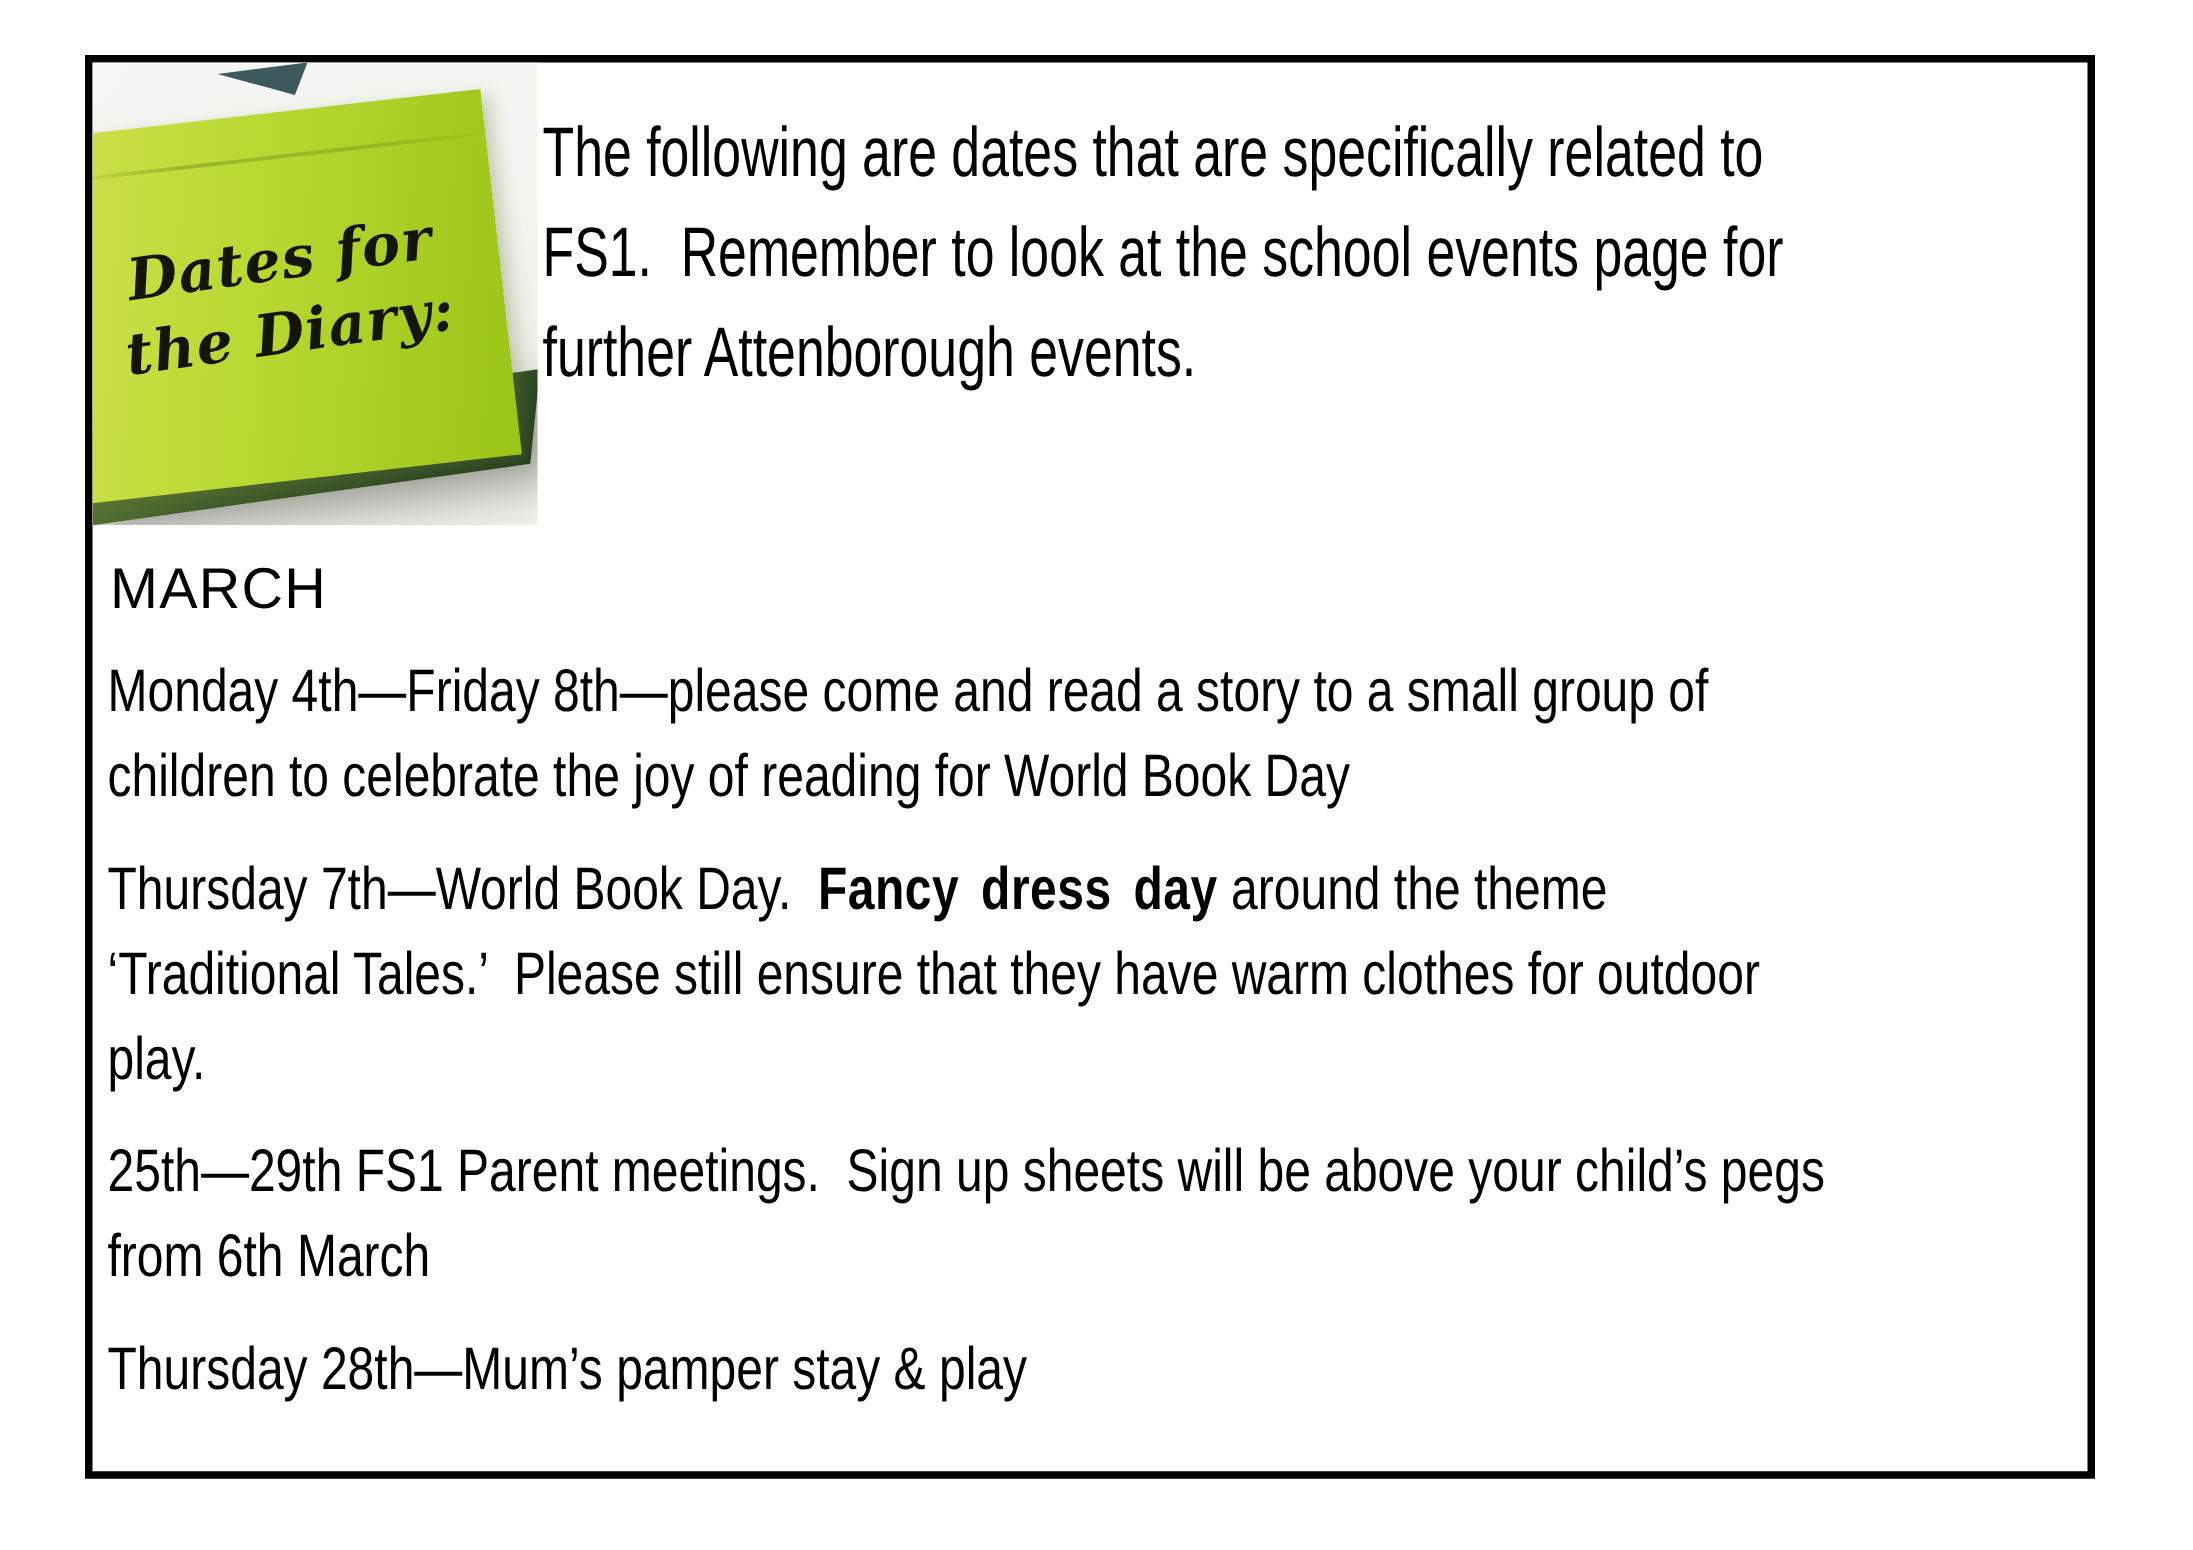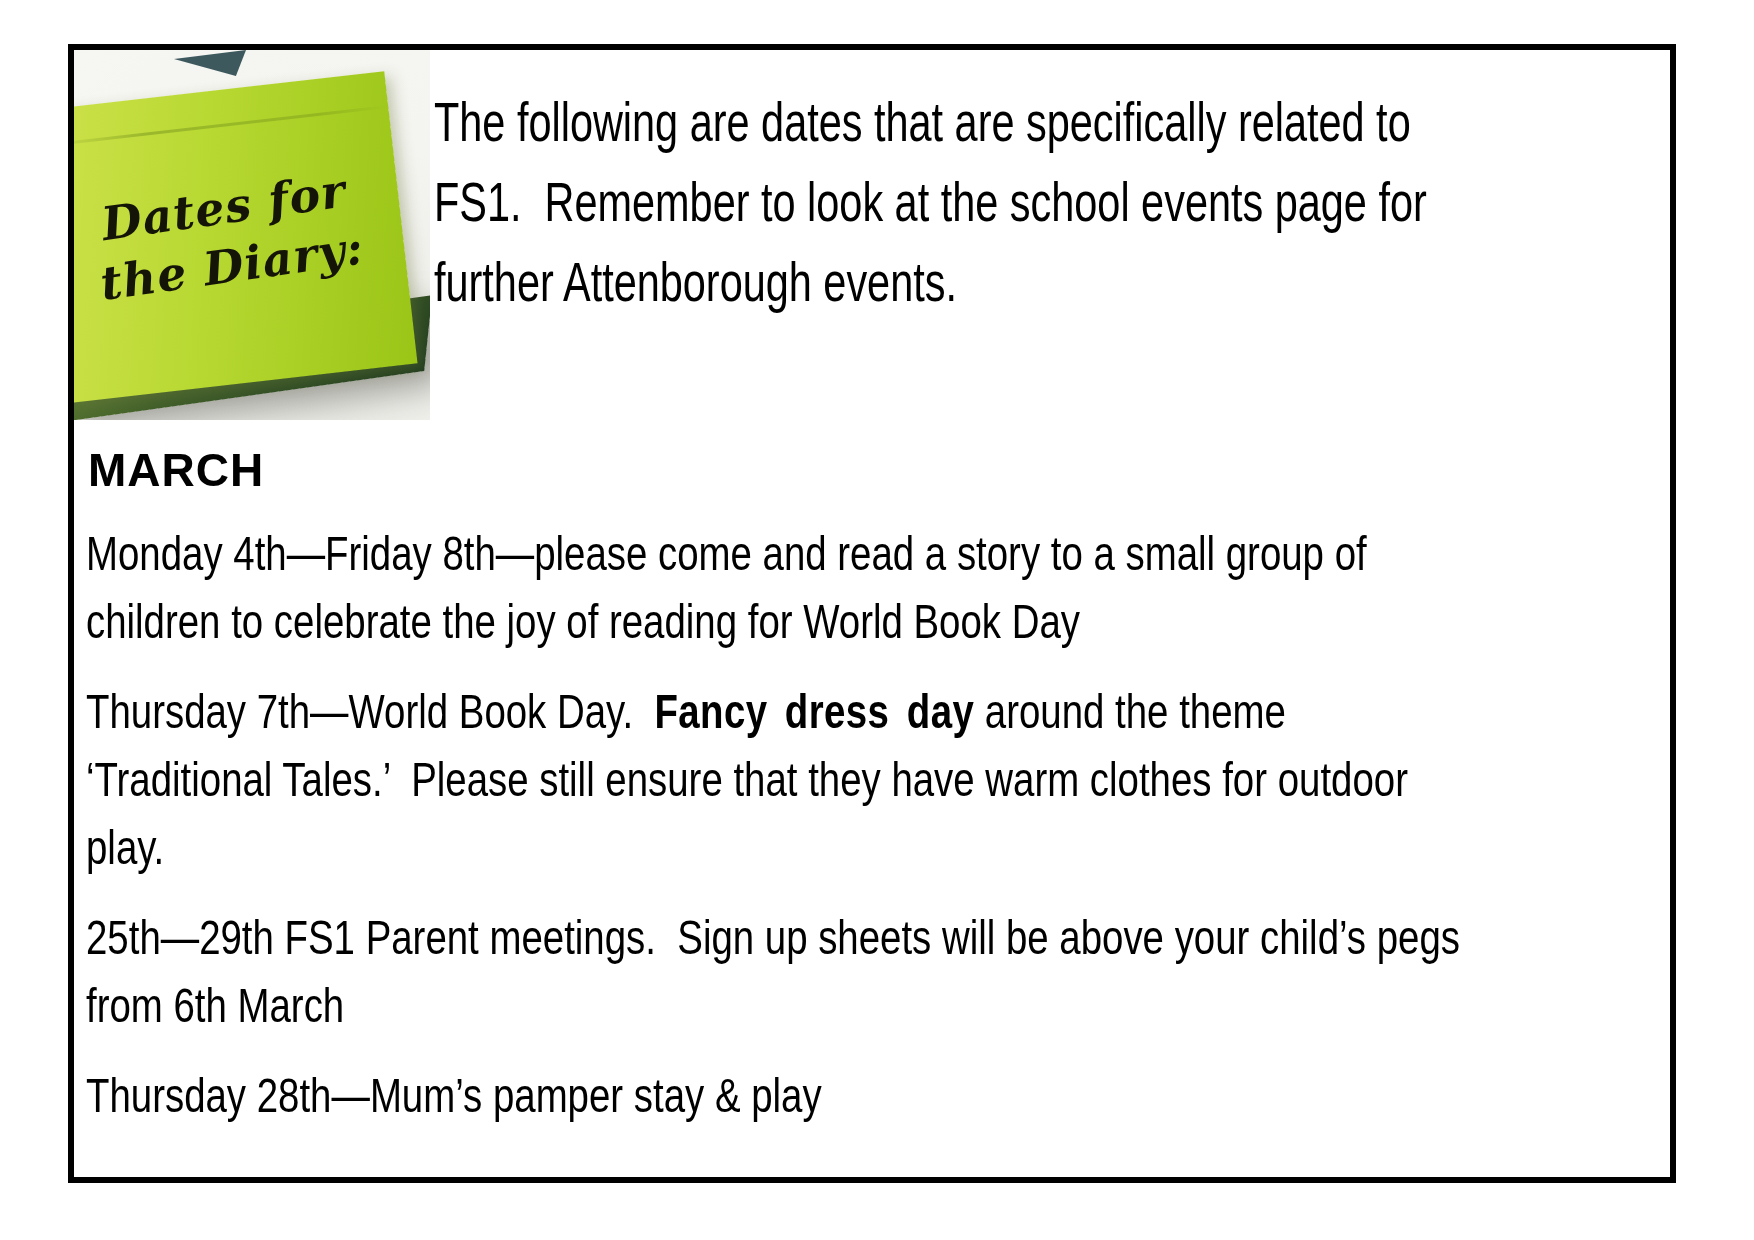--- a/index.html
+++ b/index.html
@@ -106,21 +106,21 @@
   .content {
     position: absolute;
     left: 12px;
     top: 392px;
     width: 1590px;
   }
   .month-heading {
     margin: 0 0 22px 2px;
     font-size: 46px;
     line-height: 56px;
-    font-weight: bold;
+    font-weight: normal;
     letter-spacing: 1px;
   }
   .entry {
     margin: 0 0 22px 0;
     width: 2000px;
     font-size: 48px;
     line-height: 68px;
     white-space: pre-wrap;
     transform: scaleX(0.8);
     transform-origin: 0 0;

